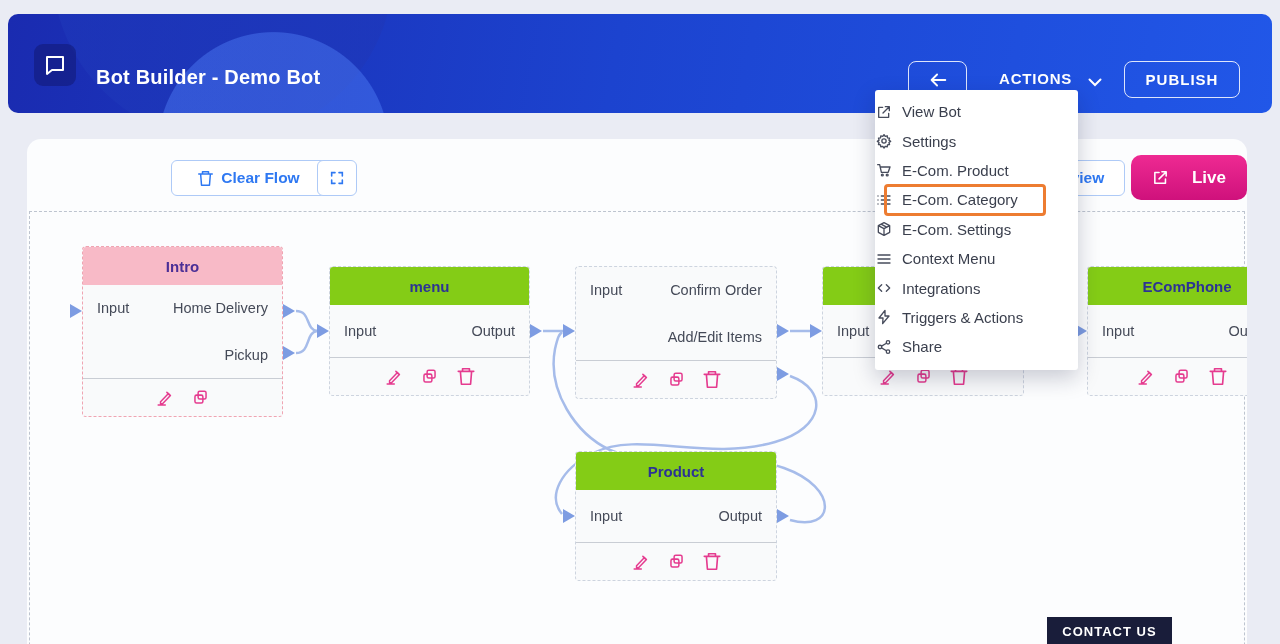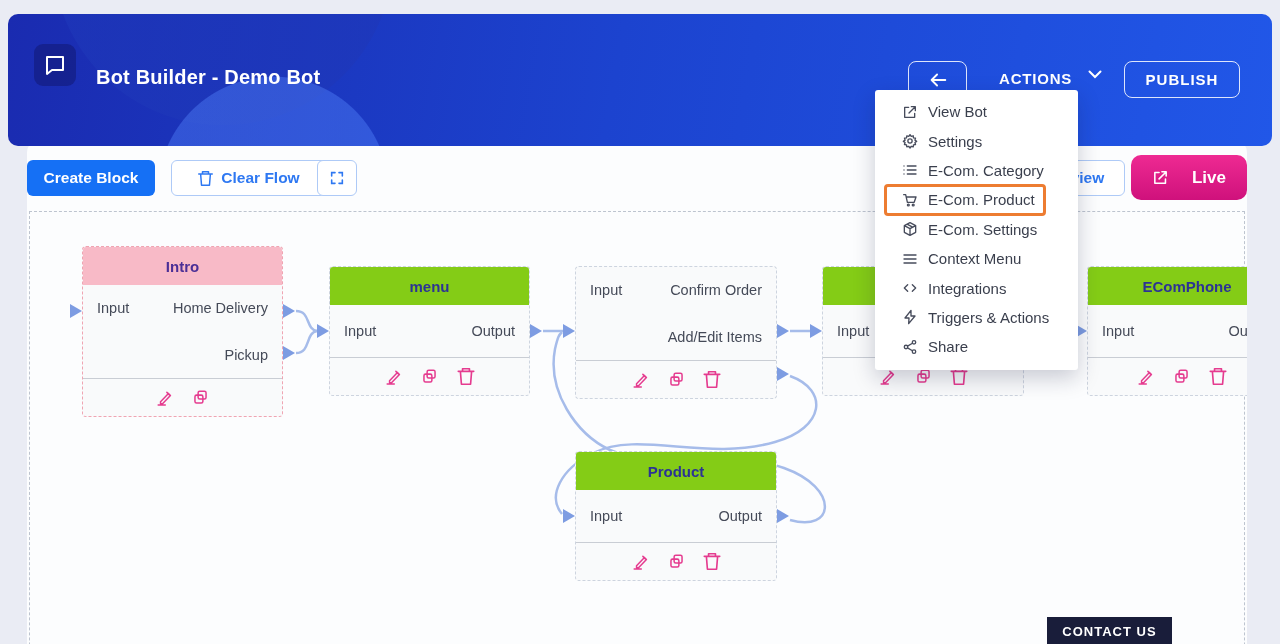--- a/index.html
+++ b/index.html
@@ -1,40 +1,40 @@
 <!DOCTYPE html>
 <html><head>
 <meta charset="utf-8">
 <style>
   * { margin:0; padding:0; box-sizing:border-box; }
   html,body { width:1280px; height:644px; overflow:hidden; background:#eaecf4;
               font-family:"Liberation Sans", sans-serif; }
 
   
-  .topbar { position:absolute; left:8px; top:14px; width:1264px; height:132px; border-radius:10px;
+  .topbar { position:absolute; left:8px; top:14px; width:1264px; height:99px; border-radius:10px;
     background:
       radial-gradient(circle at 21% 135%, rgba(85,135,255,.40) 0 115px, transparent 116px),
       radial-gradient(circle at 17% -45%, rgba(30,55,185,.65) 0 170px, transparent 171px),
       linear-gradient(100deg,#1a2bb0 0%, #1c43cf 48%, #2157e8 100%);
     z-index:2; }
   .bot-icon-tile { position:absolute; left:26px; top:30px; width:42px; height:42px; border-radius:9px;
     background:rgba(16,22,110,.50); display:flex; align-items:center; justify-content:center; }
   .topbar-title { position:absolute; left:88px; top:52px; color:#fff; font-size:20px; font-weight:bold; letter-spacing:.2px; }
   .back-btn { position:absolute; left:900px; top:47px; width:59px; height:37px; border:1.5px solid rgba(255,255,255,.85);
     border-radius:8px; display:flex; align-items:center; justify-content:center; cursor:pointer; }
-  .actions-trigger { position:absolute; left:991px; top:56px; display:flex; align-items:flex-start; gap:16px;
+  .actions-trigger { position:absolute; left:991px; top:56px; display:flex; align-items:flex-end; gap:16px;
     color:#fff; font-size:15px; font-weight:bold; letter-spacing:.8px; cursor:pointer; }
   .publish-btn { position:absolute; left:1116px; top:47px; width:116px; height:37px; border:1.5px solid rgba(255,255,255,.85);
     border-radius:8px; color:#fff; font-size:15px; font-weight:bold; letter-spacing:1px;
     display:flex; align-items:center; justify-content:center; cursor:pointer; }
 
   
   .dropdown { position:absolute; left:875px; top:90px; width:203px; padding:7px 0 8px 0; background:#fff;
     border-radius:3px; box-shadow:0 8px 22px rgba(20,25,60,.22); z-index:10; }
-  .dd-item { height:29.4px; display:flex; align-items:center; padding-left:26px; gap:9px;
+  .dd-item { height:29.4px; display:flex; align-items:center; gap:9px;
     color:#3a3f4d; font-size:15px; cursor:pointer; white-space:nowrap; }
   .dd-item .ico { width:18px; height:18px; display:flex; align-items:center; justify-content:center; color:#474c5c; flex:0 0 18px; }
   .highlight-box { position:absolute; left:884px; top:184px; width:162px; height:32px;
     border:3px solid #ed7c31; border-radius:4px; z-index:11; pointer-events:none; }
 
   
   .panel { position:absolute; left:27px; top:139px; width:1220px; height:520px; background:#fcfdfe;
     border-radius:14px 14px 0 0; overflow:hidden; z-index:1; }
   .canvas-border { position:absolute; left:2px; top:72px; width:1216px; height:600px;
     border:1.5px dashed #bdc4cf; border-bottom:none; }
@@ -102,21 +102,20 @@
     </span>
   </div>
   <div class="publish-btn">
     <span>PUBLISH</span>
   </div>
 </div>
 
 <div class="panel">
   <div class="canvas-border"></div>
 
-  <button class="btn-solid-blue">Create Block</button>
   <div class="btn-outline-blue clear-flow">
     <span>
       <svg width="15" height="17" viewBox="0 0 20 22" fill="none" stroke="#2e78f2" stroke-width="2" stroke-linecap="round" stroke-linejoin="round">
         <path d="M1 5 h18 M6 5 V2 h8 v3 M3.5 5 l1.2 15 h10.6 l1.2-15"></path>
       </svg>
     </span>
     <span>Clear Flow</span>
   </div>
   <div class="btn-outline-blue expand-btn">
     <span>
@@ -336,35 +335,35 @@
     <span class="ico">
       <svg width="16" height="16" viewBox="0 0 24 24" fill="none" stroke="#474c5c" stroke-width="2" stroke-linejoin="round">
         <circle cx="12" cy="12" r="3.2"></circle>
         <path d="M12 2.5 l1.8 2.6 3-.9 .4 3.1 3.1 .4 -.9 3 2.6 1.8 -2.6 1.8 .9 3 -3.1 .4 -.4 3.1 -3-.9 -1.8 2.6 -1.8-2.6 -3 .9 -.4-3.1 -3.1-.4 .9-3 -2.6-1.8 2.6-1.8 -.9-3 3.1-.4 .4-3.1 3 .9 z"></path>
       </svg>
     </span>
     <span>Settings</span>
   </div>
   <div class="dd-item">
     <span class="ico">
-      <svg width="16" height="16" viewBox="0 0 24 24" fill="none" stroke="#474c5c" stroke-width="2" stroke-linecap="round">
-        <path d="M8 6 h13 M8 12 h13 M8 18 h13 M3 6 h.01 M3 12 h.01 M3 18 h.01"></path>
-      </svg>
-    </span>
-    <span>E-Com. Category</span>
-  </div>
-  <div class="dd-item">
-    <span class="ico">
       <svg width="16" height="16" viewBox="0 0 24 24" fill="none" stroke="#474c5c" stroke-width="2" stroke-linecap="round" stroke-linejoin="round">
         <path d="M2.5 4 h3 l2.6 11.5 h10.2 L21 7.5 H6.3"></path>
         <circle cx="9.5" cy="19.5" r="1.4"></circle>
           <circle cx="16.8" cy="19.5" r="1.4"></circle>
       </svg>
     </span>
     <span>E-Com. Product</span>
+  </div>
+  <div class="dd-item">
+    <span class="ico">
+      <svg width="16" height="16" viewBox="0 0 24 24" fill="none" stroke="#474c5c" stroke-width="2" stroke-linecap="round">
+        <path d="M8 6 h13 M8 12 h13 M8 18 h13 M3 6 h.01 M3 12 h.01 M3 18 h.01"></path>
+      </svg>
+    </span>
+    <span>E-Com. Category</span>
   </div>
   <div class="dd-item">
     <span class="ico">
       <svg width="16" height="16" viewBox="0 0 24 24" fill="none" stroke="#474c5c" stroke-width="2" stroke-linejoin="round">
         <path d="M12 2.5 L20.5 7 V17 L12 21.5 L3.5 17 V7 Z M3.5 7 L12 11.5 L20.5 7 M12 11.5 V21.5 M7.5 4.8 l8.5 4.5"></path>
       </svg>
     </span>
     <span>E-Com. Settings</span>
   </div>
   <div class="dd-item">

